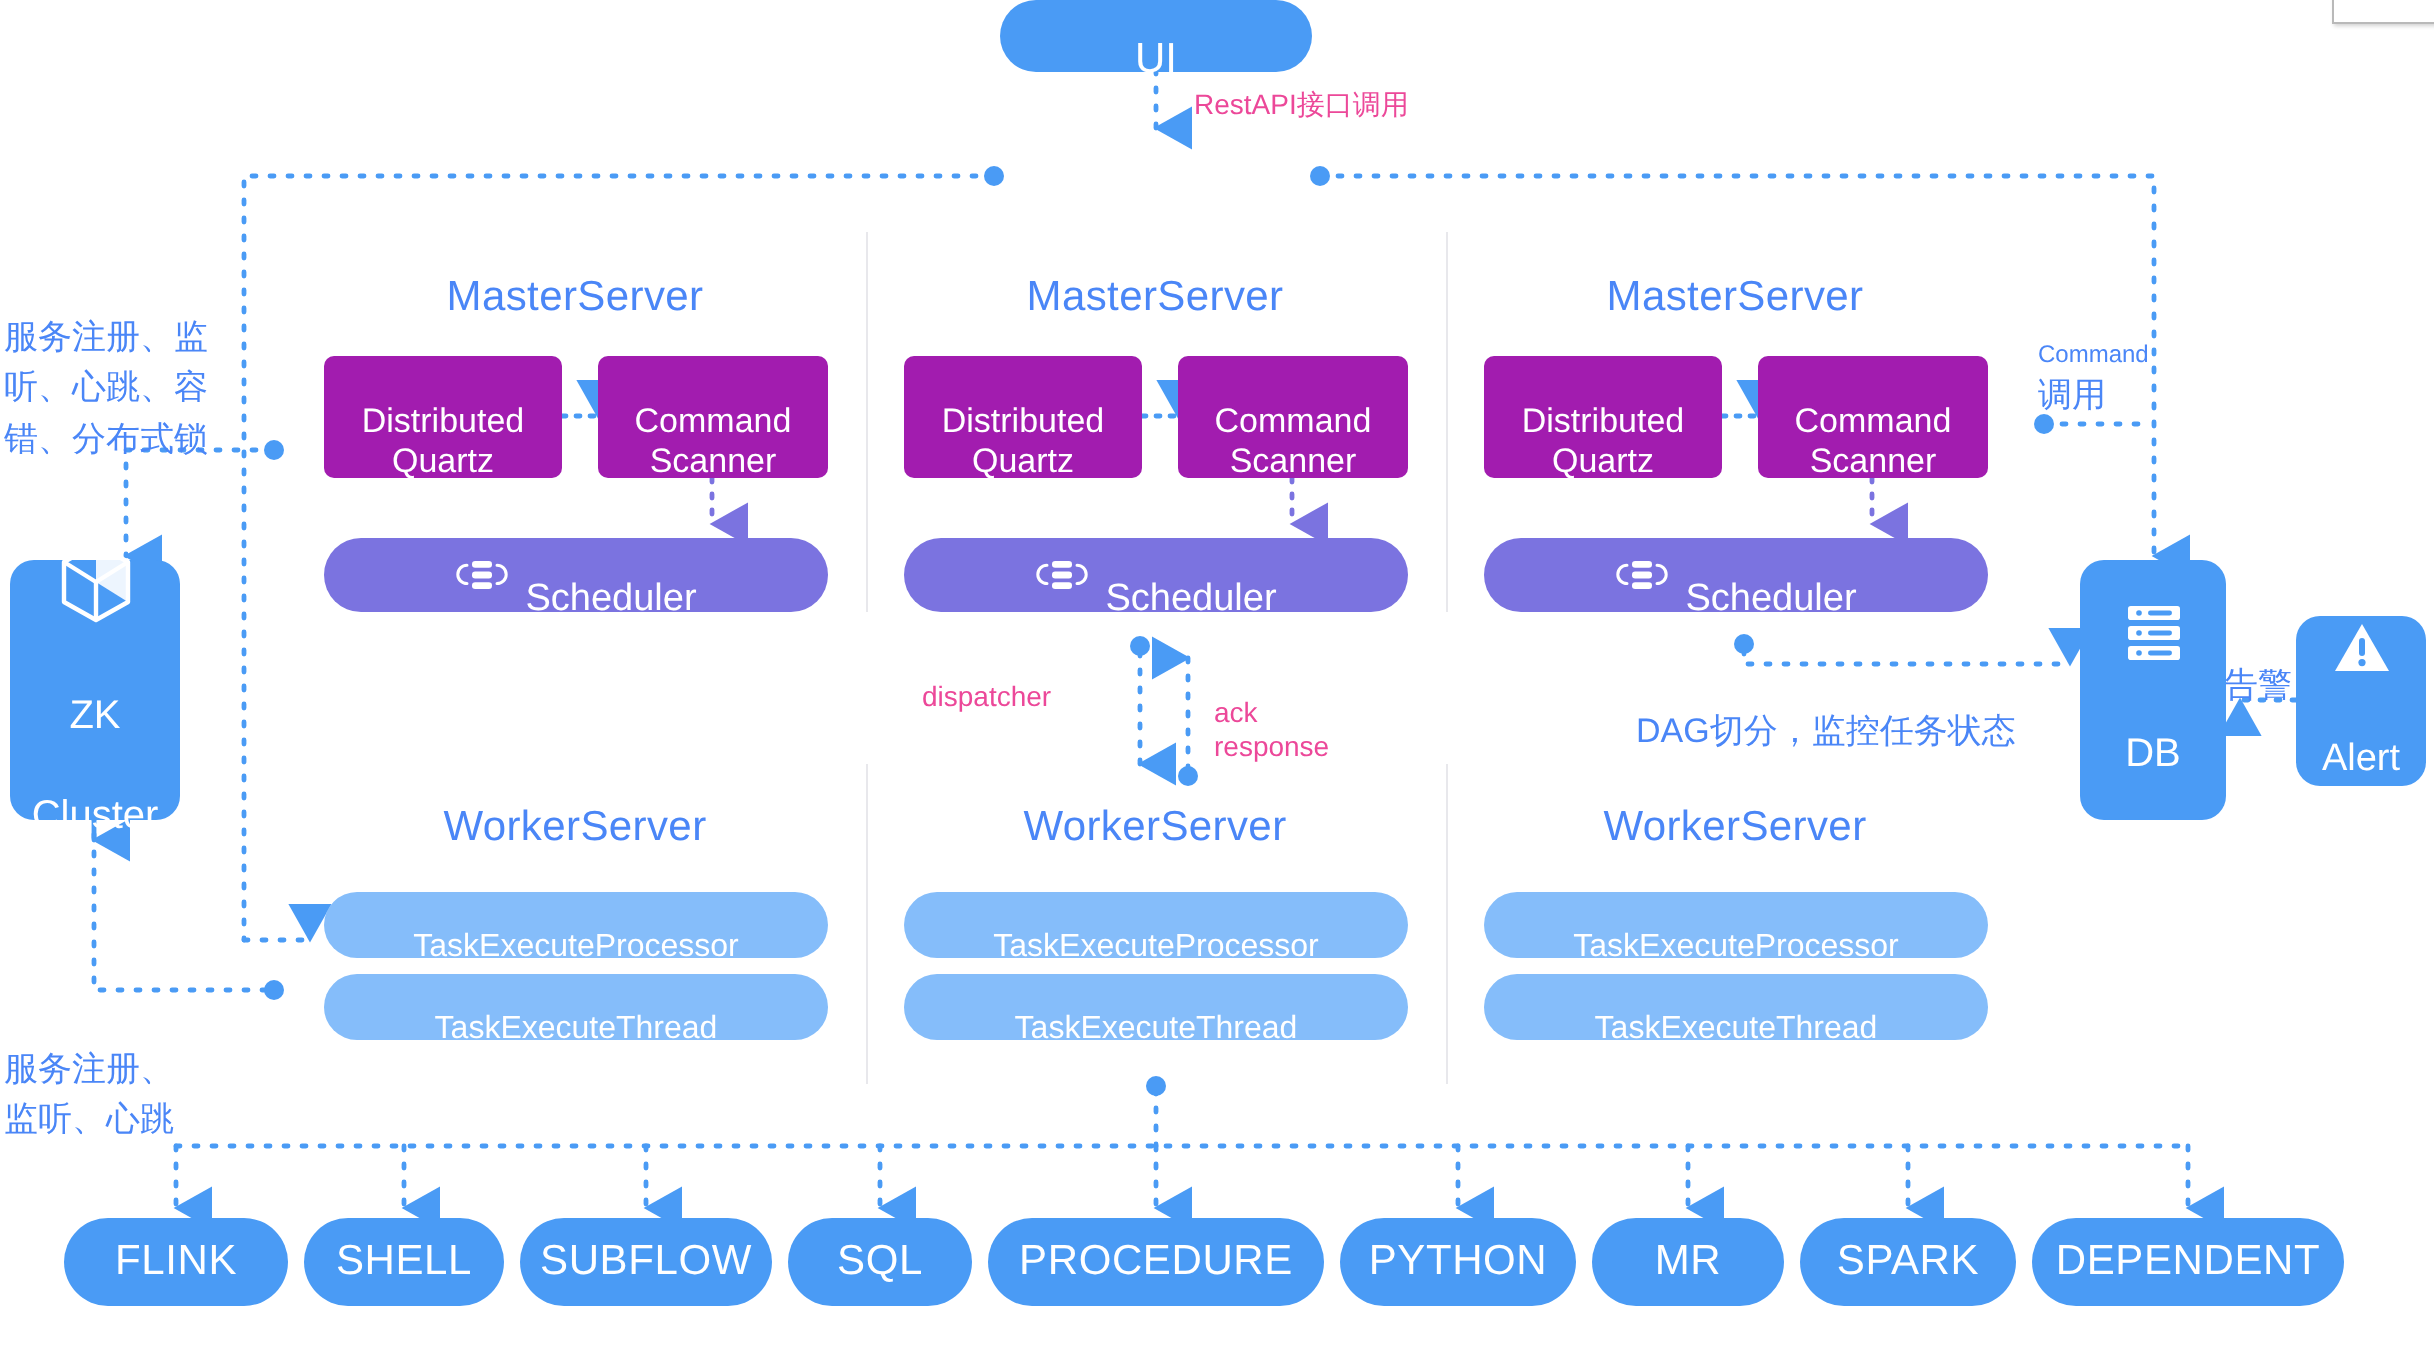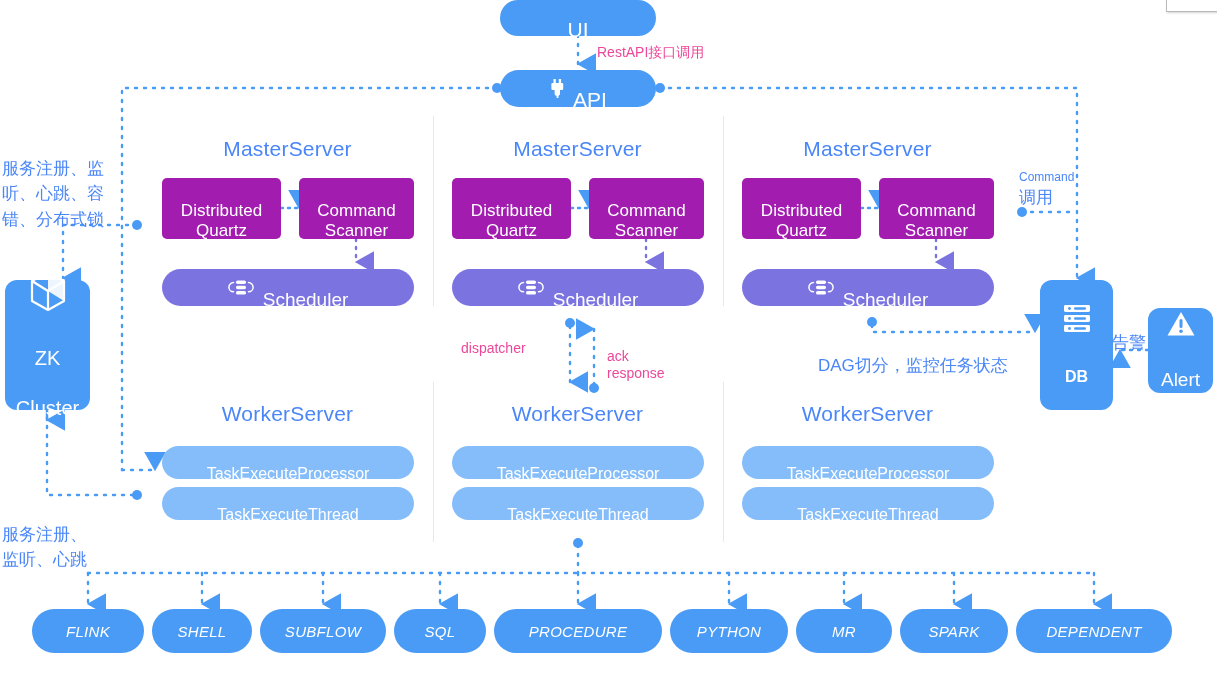--- a/index.html
+++ b/index.html
@@ -23,21 +23,21 @@
   .title{position:absolute;color:#4a86f7;font-size:21px;letter-spacing:.2px;
          text-align:center;white-space:nowrap;}
   .cnlabel{position:absolute;color:#4a86f7;font-size:17px;line-height:1.5;}
   .enlabel{position:absolute;color:#ec4899;font-size:14px;line-height:1.2;}
   .smlabel{position:absolute;color:#4a86f7;font-size:12px;line-height:1.2;}
 
   .divider{position:absolute;width:1px;background:#e8e8ec;}
 
   .taskbtn{position:absolute;background:#4a9bf5;border-radius:22px;height:44px;
            display:flex;align-items:center;justify-content:center;color:#fff;
-           font-size:15px;letter-spacing:.3px;white-space:nowrap;font-style:italic;}
+           font-size:21px;letter-spacing:.3px;white-space:nowrap;}
 
   .ico{display:inline-flex;align-items:center;justify-content:center;}
   .node .lbl{white-space:pre-line;margin-top:24px;}
   .artifact{position:absolute;border:1px solid #b9b9b9;background:#fff;
             box-shadow:1px 1px 2px rgba(0,0,0,.18);}
 </style>
 </head>
 <body>
 
 <div id="stage">
@@ -127,32 +127,20 @@
   <div class="divider" style="left:723px;top:382px;height:160px;"></div>
 
   <div class="node pill-blue" style="left:500px;top:0px;width:156px;height:36px;font-size:21px;">
     <span class="lbl">UI</span>
   </div>
 
   <div class="enlabel" style="left:597px;top:44px;">
     <span>RestAPI接口调用</span>
   </div>
 
-  <div class="node pill-blue" style="left:500px;top:70px;width:156px;height:37px;font-size:21px;gap:7px;">
-    <span class="ico">
-      <svg width="17" height="19" viewBox="0 0 17 19" xmlns="http://www.w3.org/2000/svg">
-        <rect x="4.5" y="0" width="2.3" height="4" fill="#fff"></rect>
-        <rect x="9.8" y="0" width="2.3" height="4" fill="#fff"></rect>
-        <rect x="2.4" y="4" width="11.8" height="7" rx="1.2" fill="#fff"></rect>
-        <path d="M5.6,11 h5.4 v3.2 a2.7,2.7 0 0 1 -2.7,2.7 a2.7,2.7 0 0 1 -2.7,-2.7 Z" fill="#fff"></path>
-        <rect x="7.6" y="16.2" width="1.8" height="2.8" fill="#fff"></rect>
-      </svg>
-    </span>
-    <span class="lbl">API</span>
-  </div>
 
   <div class="cnlabel" style="left:2px;top:130px;width:120px;white-space:pre-line;">
     <span>服务注册、监
 听、心跳、容
 错、分布式锁</span>
   </div>
 
   <div class="node card-blue" style="left:5px;top:280px;width:85px;height:130px;font-size:20px;gap:3px;">
     <span class="ico" style="margin-bottom:8px;">
       <svg width="40" height="42" viewBox="0 0 40 42" xmlns="http://www.w3.org/2000/svg">
@@ -257,21 +245,21 @@
   <div class="smlabel" style="left:1019px;top:170px;">
     <span>Command</span>
   </div>
   <div class="cnlabel" style="left:1019px;top:185px;">
     <span>调用</span>
   </div>
   <div class="cnlabel" style="left:1112px;top:330px;">
     <span>告警</span>
   </div>
 
-  <div class="node card-blue" style="left:1040px;top:280px;width:73px;height:130px;font-size:16px;gap:4px;font-weight:bold;">
+  <div class="node card-blue" style="left:1040px;top:280px;width:73px;height:130px;font-size:20px;gap:4px;">
     <span class="ico" style="margin-bottom:6px;">
       <svg width="32" height="30" viewBox="0 0 32 30" xmlns="http://www.w3.org/2000/svg">
         <rect x="3" y="1" width="26" height="7" rx="1.4" fill="#fff"></rect>
         <rect x="3" y="11" width="26" height="7" rx="1.4" fill="#fff"></rect>
         <rect x="3" y="21" width="26" height="7" rx="1.4" fill="#fff"></rect>
         <circle cx="8.5" cy="4.5" r="1.4" fill="#4a9bf5"></circle>
         <rect x="13" y="3.3" width="12" height="2.4" rx="1.2" fill="#4a9bf5"></rect>
         <circle cx="8.5" cy="14.5" r="1.4" fill="#4a9bf5"></circle>
         <rect x="13" y="13.3" width="12" height="2.4" rx="1.2" fill="#4a9bf5"></rect>
         <circle cx="8.5" cy="24.5" r="1.4" fill="#4a9bf5"></circle>

